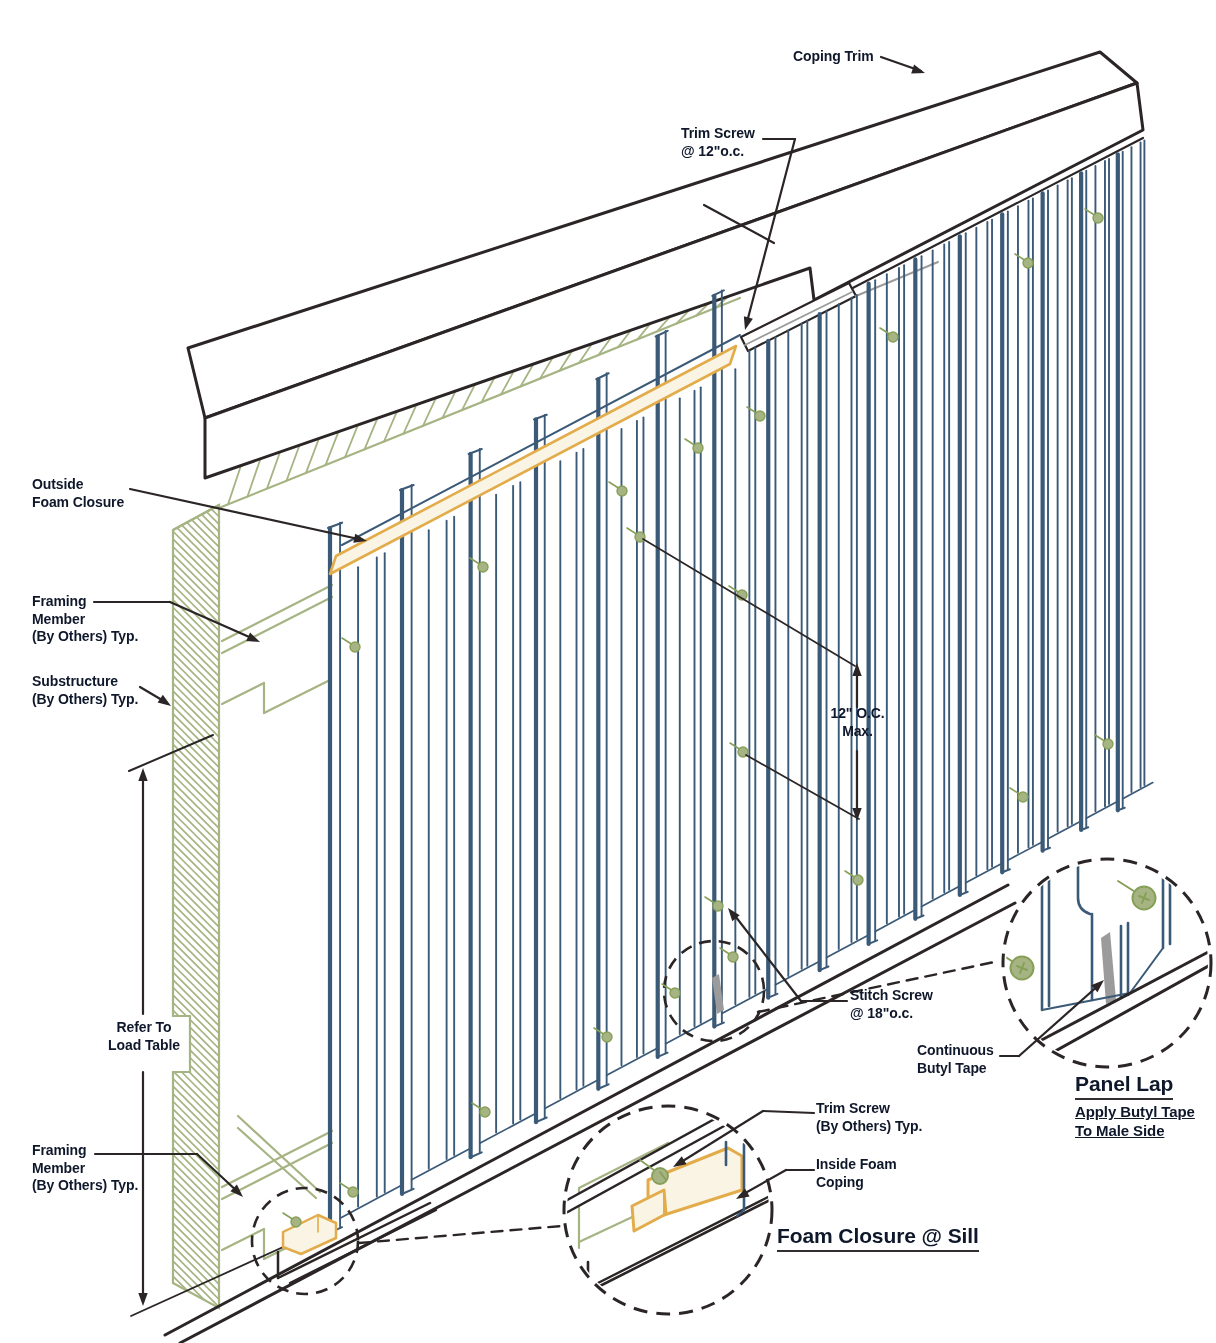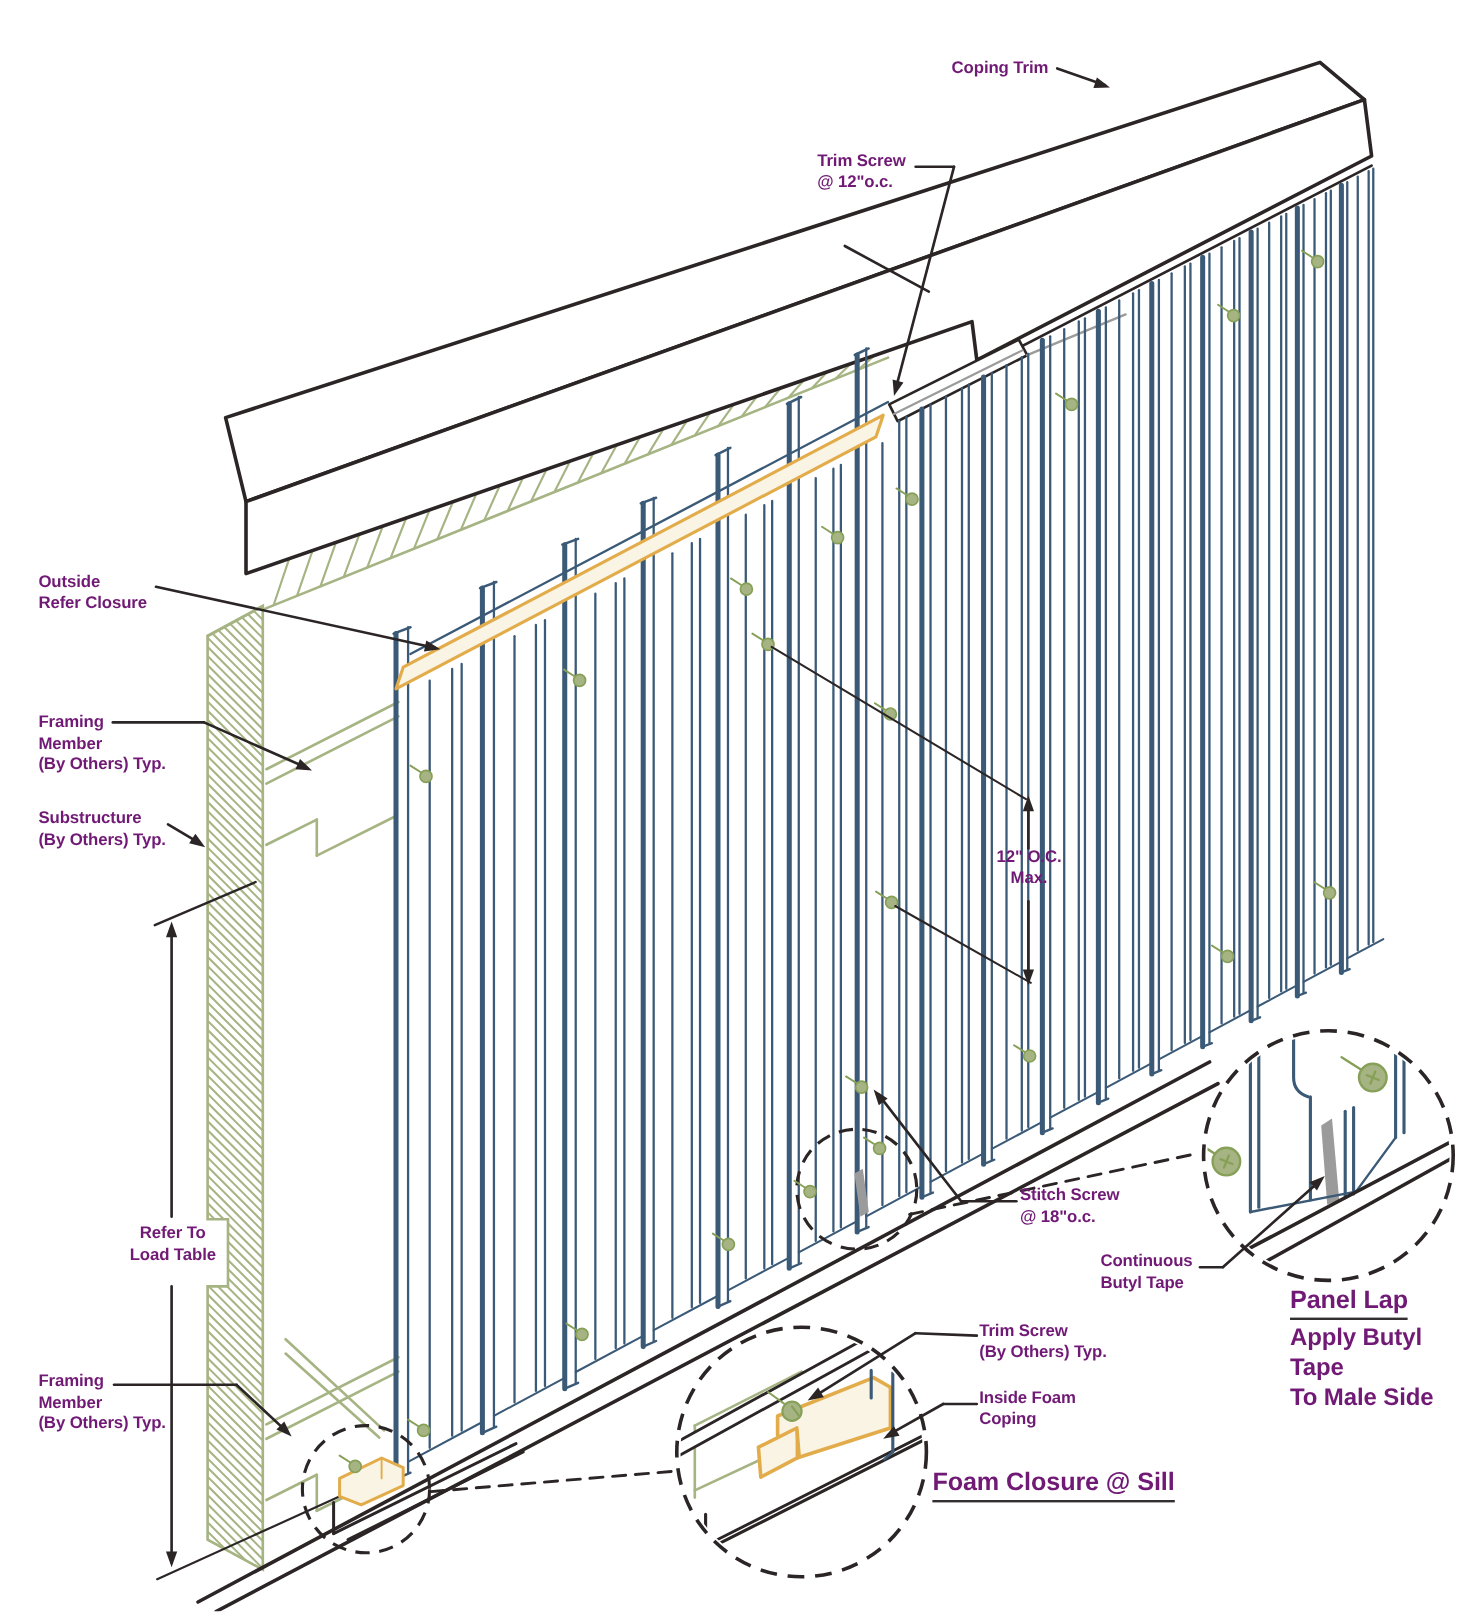--- a/index.html
+++ b/index.html
@@ -1,23 +1,23 @@
 <!DOCTYPE html>
 <html><head>
 <meta charset="utf-8">
 <style>
   html,body{margin:0;padding:0;background:#fff;}
   .stage{position:relative;width:1216px;height:1343px;background:#fff;overflow:hidden;
          font-family:"Liberation Sans",sans-serif;}
   svg{position:absolute;left:0;top:0;}
-  .lbl{position:absolute;font:700 14px/1.26 "Liberation Sans",sans-serif;color:#701a75;
+  .lbl{position:absolute;font:700 14px/1.26 "Liberation Sans",sans-serif;color:#0f172a;
        white-space:pre-line;letter-spacing:-0.1px;}
   .ctr{text-align:center;}
   .hdg{font-size:21px;border-bottom:2.5px solid #332e2f;padding-bottom:1px;}
-  .note{font-size:20px;}
+  .note{font-size:15px;text-decoration:underline;}
 </style>
 </head>
 <body>
 
 <div class="stage">
 
   <svg id="cv" width="1216" height="1343" viewBox="0 0 1216 1343">
       <g>
         <defs>
           <clipPath id="cpcol">
@@ -477,21 +477,21 @@
         <polygon points="0,0 -13,4.68 -13,-4.68" fill="#2b2526" transform="translate(143 768) rotate(-90)"></polygon>
         <polygon points="0,0 -13,4.68 -13,-4.68" fill="#2b2526" transform="translate(143 1306) rotate(90)"></polygon>
         <line x1="129" y1="771" x2="213" y2="735" stroke="#2b2526" stroke-width="2" stroke-linecap="round"></line>
       </g>
     </svg>
 
   <div class="lbl" style="left:793px;top:48px">Coping Trim</div>
   <div class="lbl" style="left:681px;top:125px">Trim Screw
 @ 12"o.c.</div>
   <div class="lbl" style="left:32px;top:476px">Outside
-Refer Closure</div>
+Foam Closure</div>
   <div class="lbl" style="left:32px;top:593px">Framing
 Member
 (By Others) Typ.</div>
   <div class="lbl" style="left:32px;top:673px">Substructure
 (By Others) Typ.</div>
   <div class="lbl ctr" style="left:97px;top:1019px;width:94px">Refer To
 Load Table</div>
   <div class="lbl" style="left:32px;top:1142px">Framing
 Member
 (By Others) Typ.</div>

